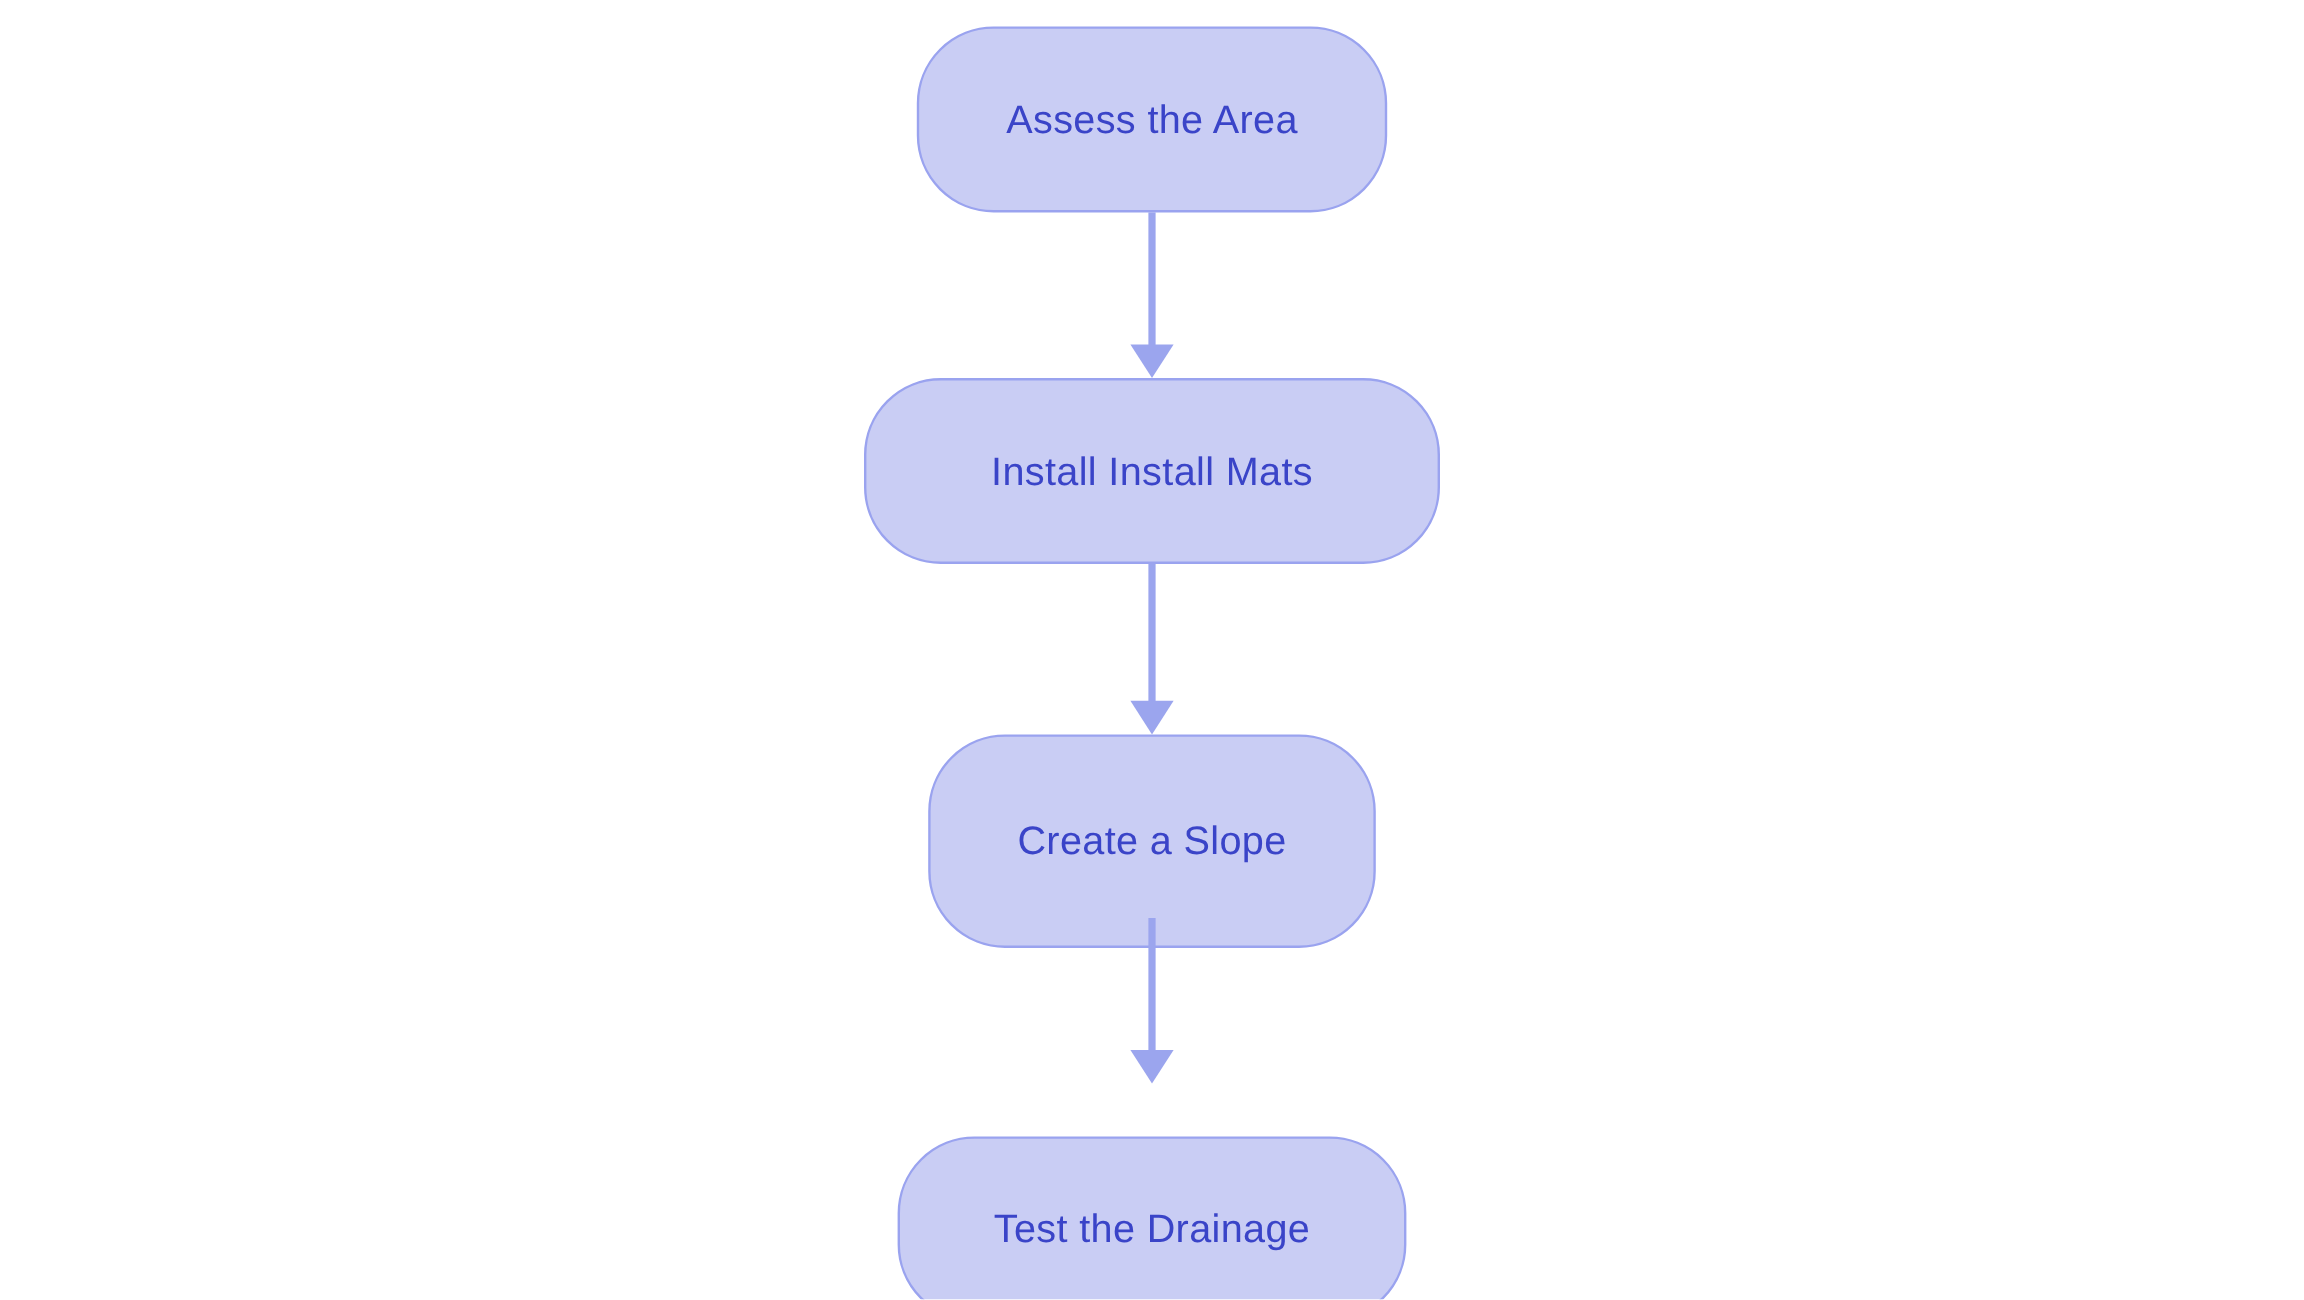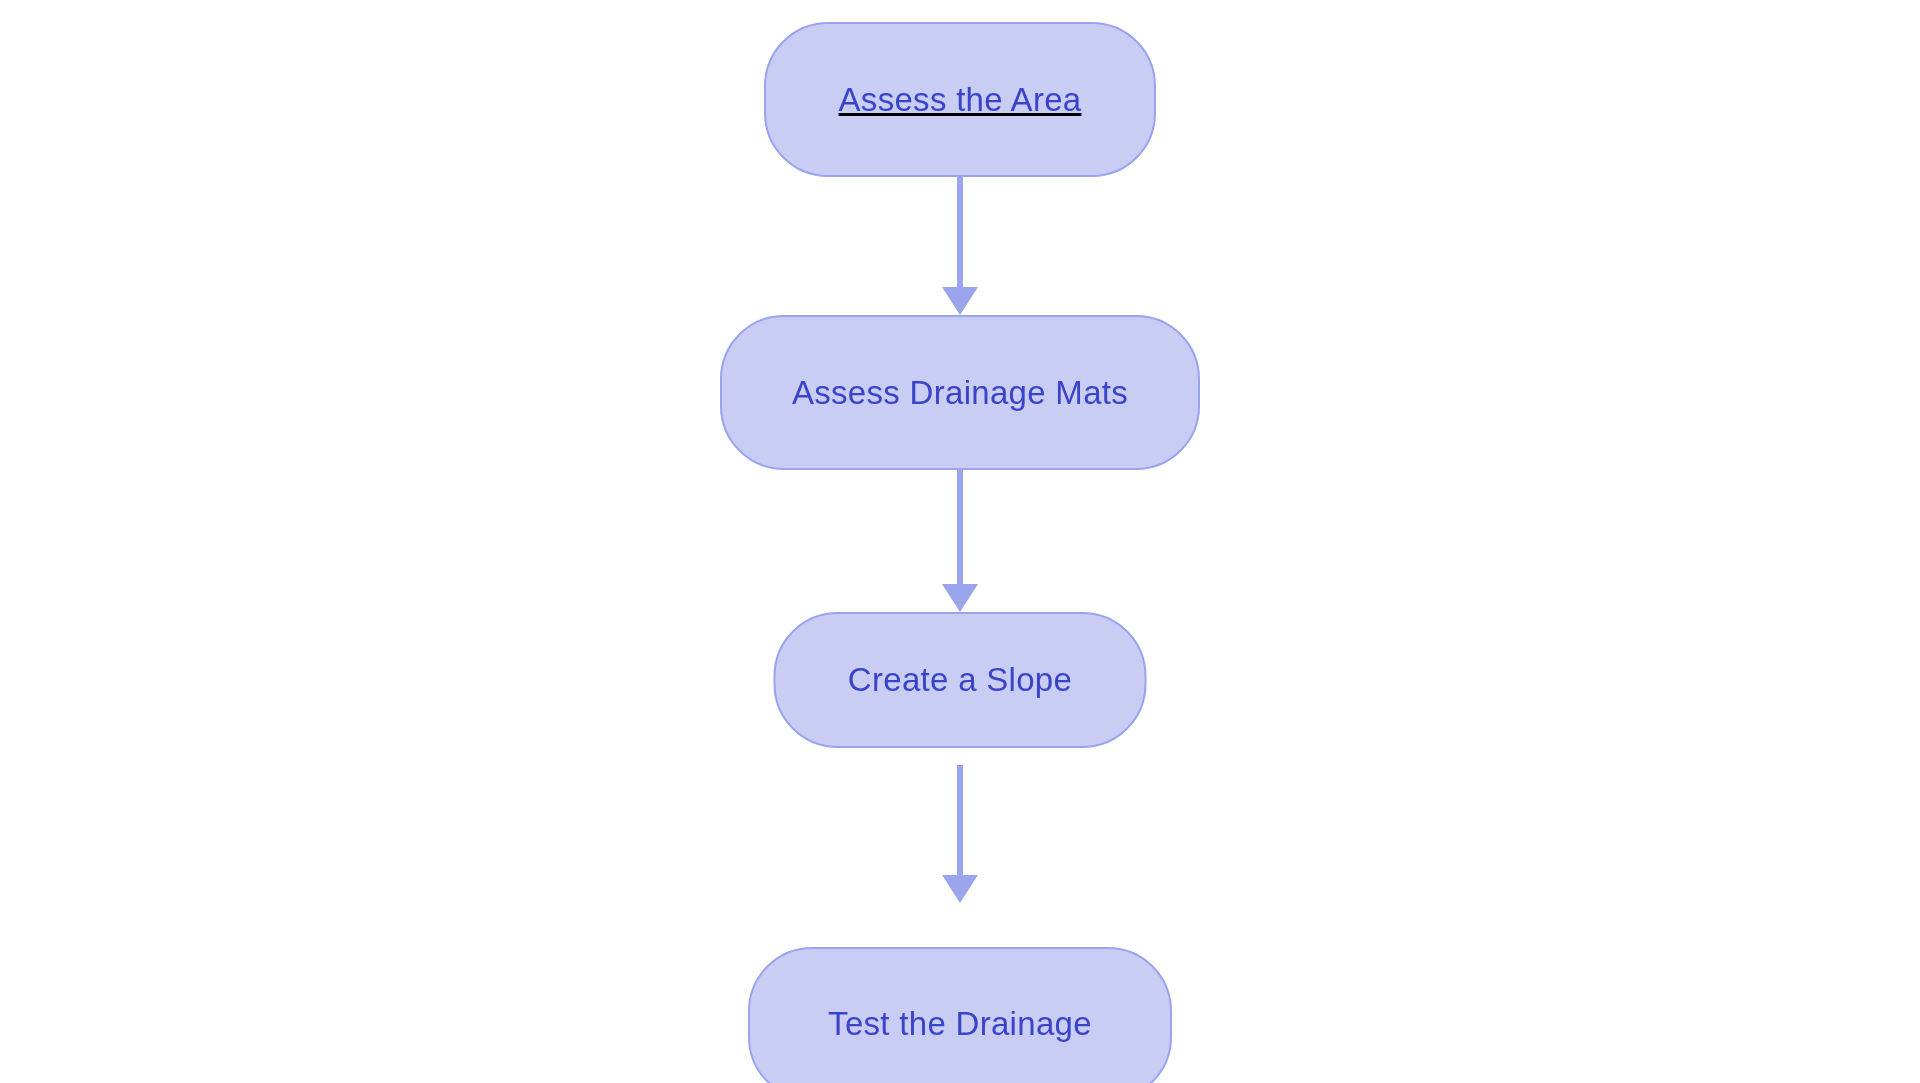--- a/index.html
+++ b/index.html
@@ -26,23 +26,23 @@
     align-items: center;
     justify-content: center;
   }
   .flow-node .node-label {
     color: var(--node-text, #3a44c8);
     font-size: 33px;
     font-weight: 500;
     letter-spacing: 0.3px;
     white-space: nowrap;
   }
-  .node-1 { top: 22px;  width: 392px; text-decoration: underline; }
+  .node-1 { top: 22px;  width: 392px; }
   .node-2 { top: 315px; width: 480px; }
-  .node-3 { top: 612px; width: 373px; height: 136px; }
+  .node-3 { top: 612px; width: 373px; height: 178px; }
   .node-4 { top: 903px; width: 424px; height: 154px; margin-top: 44px; }
 
   .edge {
     position: absolute;
     left: 50%;
     transform: translateX(-50%);
     width: 38px;
   }
   .edge-1 { top: 177px; height: 138px; }
   .edge-2 { top: 470px; height: 142px; }
@@ -76,21 +76,21 @@
   <div class="flow-node node-1">
     <span class="node-label">Assess the Area</span>
   </div>
 
   <div class="edge edge-1">
     <div class="edge-line"></div>
     <div class="edge-head"></div>
   </div>
 
   <div class="flow-node node-2">
-    <span class="node-label">Assess Drainage Mats</span>
+    <span class="node-label">Install Install Mats</span>
   </div>
 
   <div class="edge edge-2">
     <div class="edge-line"></div>
     <div class="edge-head"></div>
   </div>
 
   <div class="flow-node node-3">
     <span class="node-label">Create a Slope</span>
   </div>

